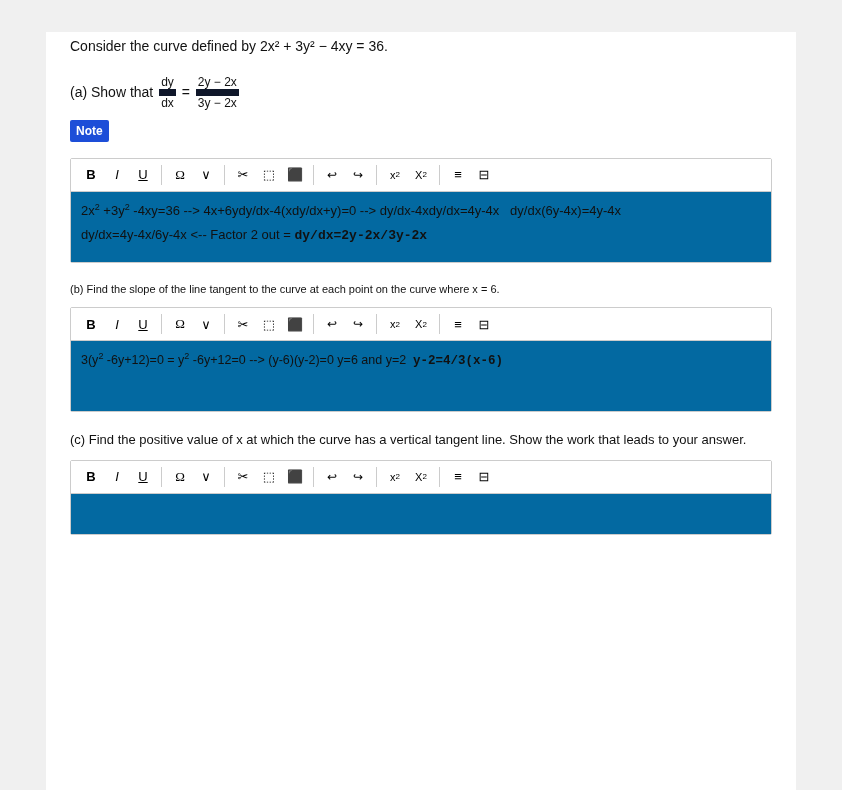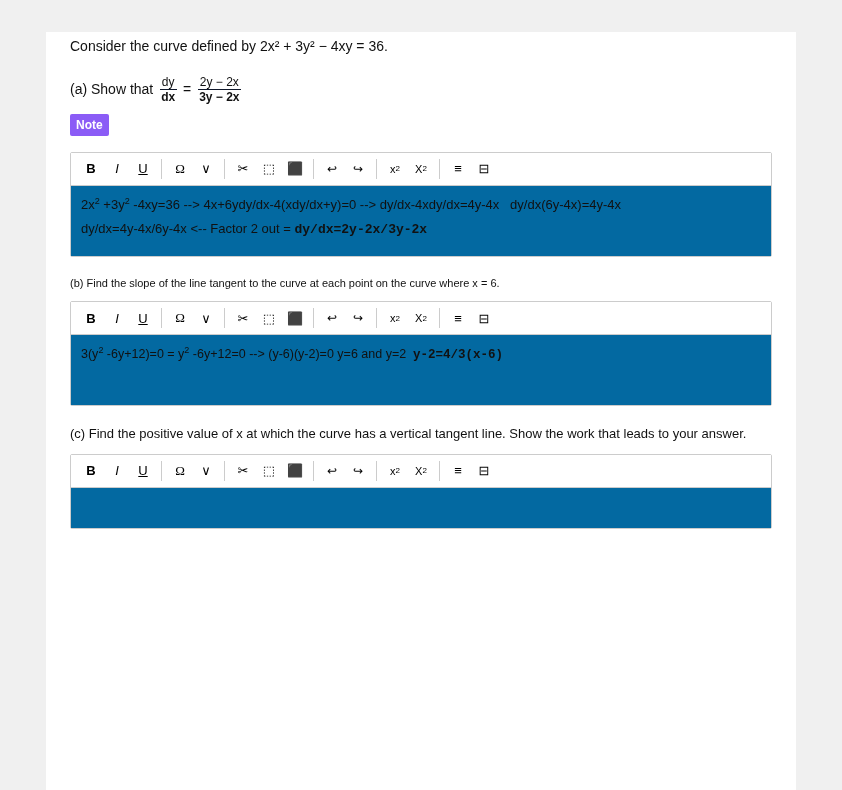--- a/index.html
+++ b/index.html
@@ -40,40 +40,39 @@
       display: inline-flex;
       flex-direction: column;
       align-items: center;
       vertical-align: middle;
       font-size: 12px;
       line-height: 1.2;
       margin: 0 2px;
     }
 
     .part-label .frac .num {
-      border-bottom: 1px solid #0f172a;
+      border-bottom: 7px solid #0f172a;
       padding: 0 2px;
     }
 
     .part-label .frac .den {
       padding: 0 2px;
-      font-weight: bold;
     }
 
     .note-box {
       display: flex;
       align-items: flex-start;
       gap: 8px;
       margin-bottom: 16px;
       font-size: 13px;
       line-height: 1.5;
     }
 
     .note-badge {
-      background: #8b5cf6;
+      background: #1d4ed8;
       color: #fff;
       font-weight: bold;
       font-size: 12px;
       padding: 2px 6px;
       border-radius: 2px;
       white-space: nowrap;
       margin-top: 1px;
     }
 
     .editor-box {

